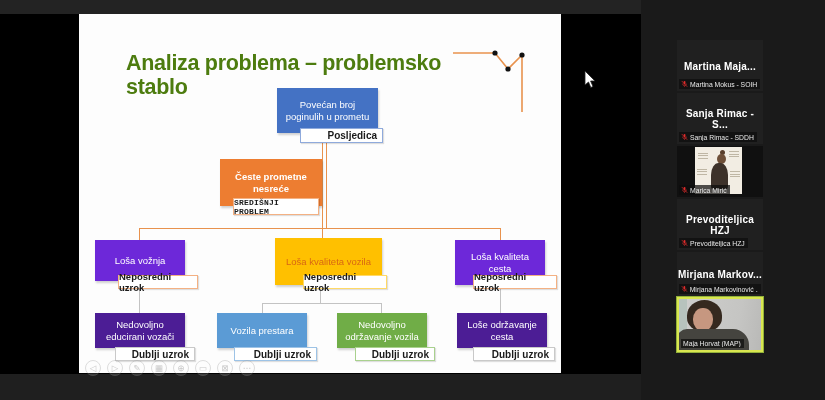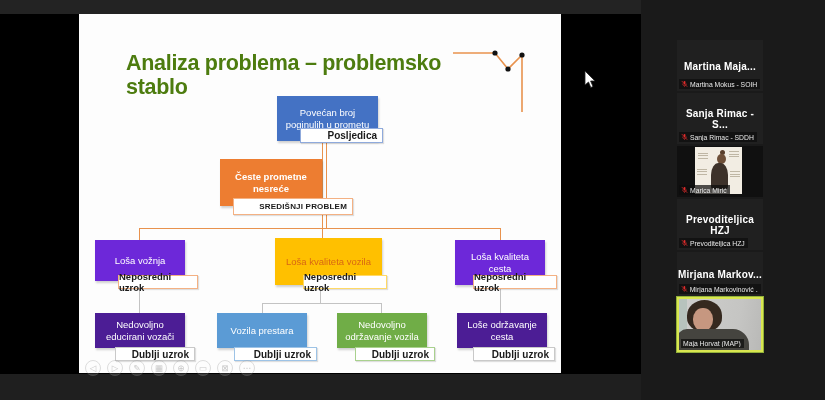--- a/index.html
+++ b/index.html
@@ -99,25 +99,25 @@
   <div class="conn orange" style="left:139px;top:228px;width:1px;height:12px;"></div>
   <div class="conn orange" style="left:322px;top:228px;width:1px;height:11px;"></div>
   <div class="conn orange" style="left:500px;top:228px;width:1px;height:12px;"></div>
   <div class="conn gray" style="left:139px;top:281px;width:1px;height:32px;"></div>
   <div class="conn gray" style="left:320px;top:289px;width:1px;height:15px;"></div>
   <div class="conn gray" style="left:262px;top:303px;width:120px;height:1px;"></div>
   <div class="conn gray" style="left:262px;top:303px;width:1px;height:10px;"></div>
   <div class="conn gray" style="left:381px;top:303px;width:1px;height:10px;"></div>
   <div class="conn gray" style="left:500px;top:285px;width:1px;height:28px;"></div>
 
-  <div class="tbox blue" style="left:277px;top:88px;width:101px;height:45px;margin-top:8px;">Povećan broj poginulih u prometu</div>
+  <div class="tbox blue" style="left:277px;top:88px;width:101px;height:45px;">Povećan broj poginulih u prometu</div>
   <div class="tlabel" style="left:300px;top:128px;width:83px;height:15px;border:1px solid #8faadc;font-size:10px;">Posljedica</div>
 
   <div class="tbox orange" style="left:220px;top:159px;width:102px;height:47px;">Česte prometne nesreće</div>
-  <div class="tlabel caps" style="left:233px;top:198px;width:120px;height:17px;border:1px solid #f4b183;">SREDIŠNJI PROBLEM</div>
+  <div class="tlabel caps" style="left:233px;top:198px;width:86px;height:17px;border:1px solid #f4b183;font-family:Liberation Mono, monospace;">SREDIŠNJI PROBLEM</div>
 
   <div class="tbox orange2" style="left:95px;top:240px;width:90px;height:41px;">Loša vožnja</div>
   <div class="tbox gold" style="left:275px;top:238px;width:107px;height:47px;">Loša kvaliteta vozila</div>
   <div class="tbox orange2" style="left:455px;top:240px;width:90px;height:45px;">Loša kvaliteta cesta</div>
 
   <div class="tlabel" style="left:118px;top:275px;width:80px;height:14px;border:1px solid #f4b183;">Neposredni uzrok</div>
   <div class="tlabel" style="left:303px;top:275px;width:84px;height:14px;border:1px solid #ffd966;">Neposredni uzrok</div>
   <div class="tlabel" style="left:473px;top:275px;width:84px;height:14px;border:1px solid #f4b183;">Neposredni uzrok</div>
 
   <div class="tbox grey" style="left:95px;top:313px;width:90px;height:35px;">Nedovoljno educirani vozači</div>

